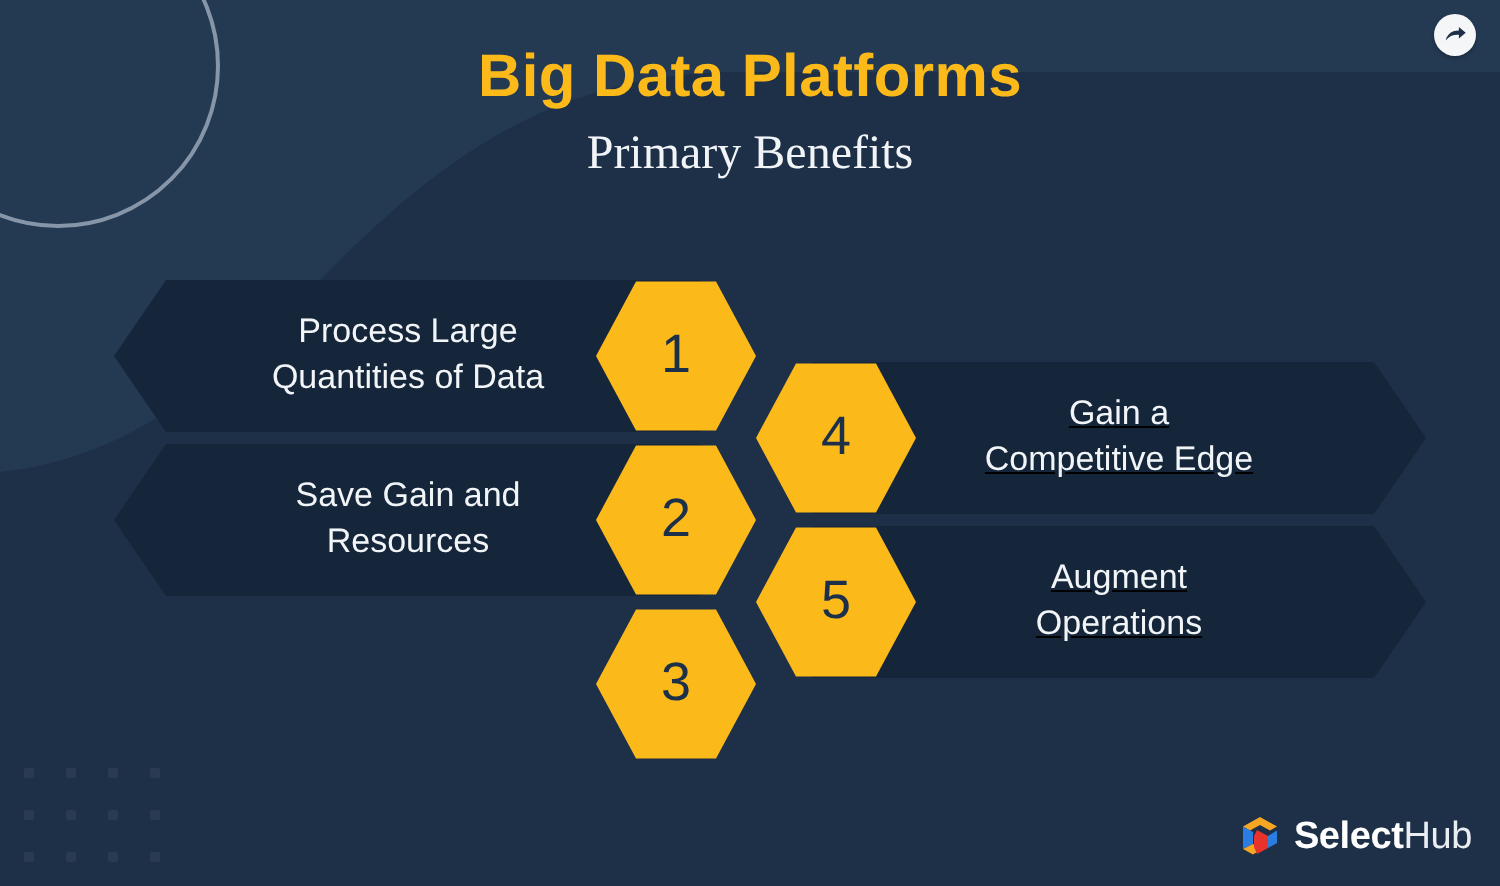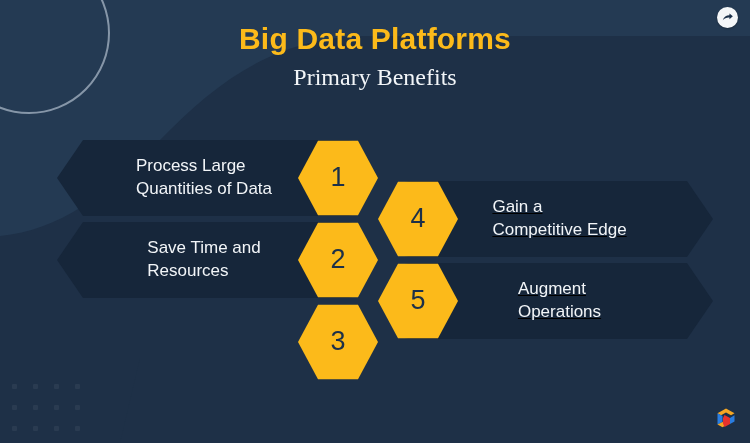--- a/index.html
+++ b/index.html
@@ -130,21 +130,21 @@
     justify-content: center;
     padding: 0 38px 0 44px;
     clip-path: polygon(0 0, calc(100% - 26px) 0, 100% 50%, calc(100% - 26px) 100%, 0 100%);
     border-radius: 9px;
     text-decoration: underline;
   }
   .bar-label {
     font-size: 17px;
     line-height: 1.33;
     color: #f2f5f8;
-    text-align: left;
+    text-align: center;
     white-space: pre-line;
   }
 
   
   .hex {
     position: absolute;
     width: 80px;
     height: 76px;
     background: #fcba1a;
     clip-path: polygon(25% 1%, 75% 1%, 100% 50%, 75% 99%, 25% 99%, 0 50%);
@@ -224,21 +224,21 @@
     <h2 class="subtitle">Primary Benefits</h2>
   </div>
 
   <div class="chart">
 
     <div class="bar bar-left" style="top:140px;">
       <div class="bar-label">Process Large
 Quantities of Data</div>
     </div>
     <div class="bar bar-left" style="top:222px;">
-      <div class="bar-label">Save Time and
+      <div class="bar-label">Save Gain and
 Resources</div>
     </div>
 
     <div class="bar bar-right" style="top:181px;">
       <div class="bar-label">Gain a
 Competitive Edge</div>
     </div>
     <div class="bar bar-right" style="top:263px;">
       <div class="bar-label">Augment
 Operations</div>
@@ -263,15 +263,18 @@
   </div>
 
   <div class="logo">
     <svg class="logo-mark" width="20" height="21" viewBox="0 0 40 42">
       <path d="M20 1 L 37 10.5 L 30 14.5 L 20 9 L 10 14.5 L 3 10.5 Z" fill="#f5a623"></path>
       <path d="M3 10.5 L 13 16 L 13 28 L 3 33 Z" fill="#2a7de1"></path>
       <path d="M3 33 L 13 28 L 22 33 L 13 38.5 Z" fill="#f5a623"></path>
       <path d="M17 14 L 28 20 L 28 32 L 17 38 L 14 31 L 14 20 Z" fill="#e8322c"></path>
       <path d="M28 20 L 37 14.5 L 37 27 L 28 32 Z" fill="#2a7de1"></path>
     </svg>
+    <span class="logo-text">
+      <span class="b">Select</span><span class="n">Hub</span>
+    </span>
   </div>
 
 </div>
 
 </body></html>

